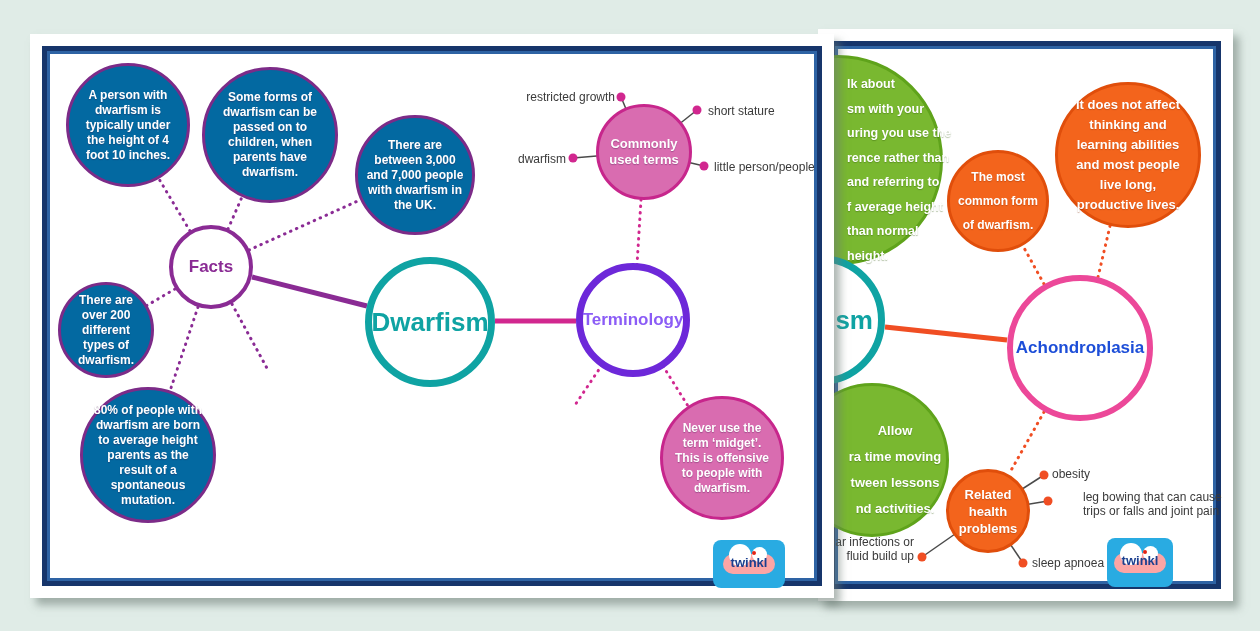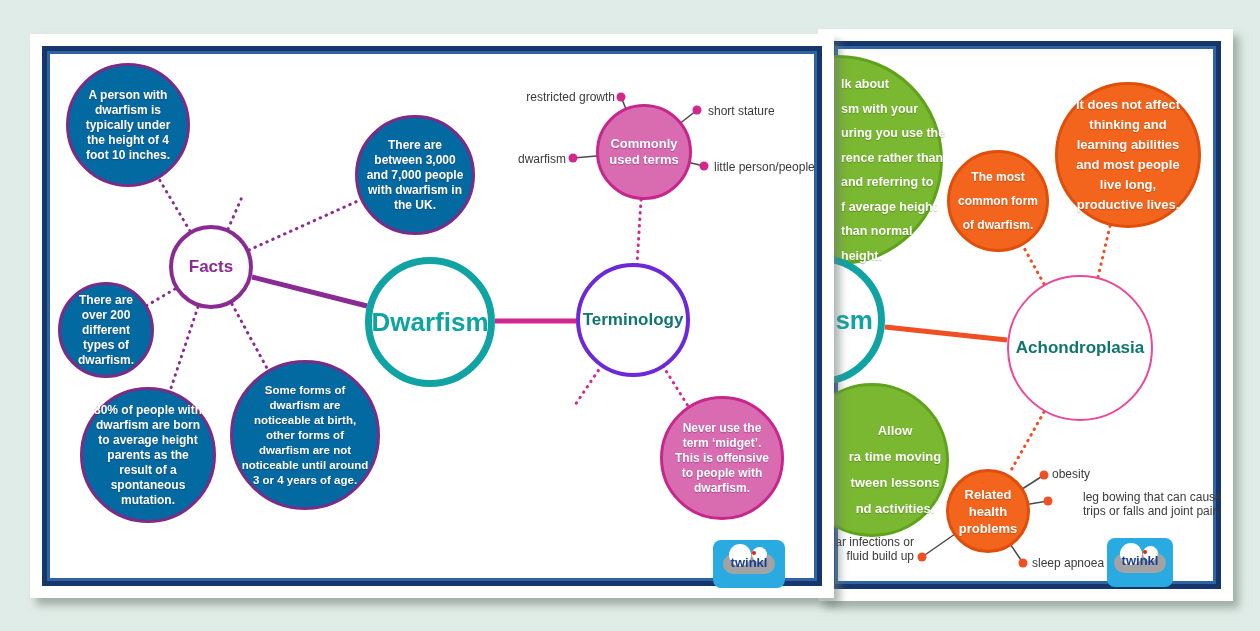--- a/index.html
+++ b/index.html
@@ -18,37 +18,37 @@
             text-shadow:0 1px 1px rgba(60,20,70,.35); }
   .purplefill { background:#0369a1; border:3px solid #7C2B88; }
   .pinkfill   { background:#D96CB0; border:3px solid #C7268C; }
   .orangefill { background:#F3641C; border:3px solid #E04E0B; text-shadow:0 1px 1px rgba(120,40,0,.35); }
   .greenfill  { background:#79B830; border:3px solid #5FA31B; text-shadow:0 1px 1px rgba(40,80,0,.35); }
 
   .ring { position:absolute; border-radius:50%; background:#fff; display:flex; align-items:center;
           justify-content:center; font-weight:bold; text-align:center; }
   .ring.purple { border:4px solid #8A2B94; color:#8A2B94; font-size:17px; }
   .ring.teal   { border:7px solid #0FA3A3; color:#0FA3A3; font-size:26px; }
-  .ring.pink   { border:4px solid #6d28d9; color:#0f766e; font-size:17px; }
-  .ring.orange { border:2px solid #ec4899; color:#0f766e; font-size:17px; }
+  .ring.pink   { border:7px solid #6d28d9; color:#8b5cf6; font-size:17px; }
+  .ring.orange { border:6px solid #ec4899; color:#1d4ed8; font-size:17px; }
 
   .term-label { position:absolute; font-size:12px; color:#3a3a3a; line-height:14px; }
 
   .lines-left { position:absolute; text-align:left; font-weight:bold; color:#fff; font-size:12.5px;
                 line-height:24.5px; text-shadow:0 1px 1px rgba(40,80,0,.35); }
   .lines-left span, .lines-center span { display:block; }
   .lines-center { position:absolute; text-align:center; font-weight:bold; color:#fff; font-size:13px;
                   line-height:26px; text-shadow:0 1px 1px rgba(40,80,0,.35); }
 
   .ism-frag { position:absolute; right:5px; top:50%; transform:translateY(-50%); color:#0FA3A3;
               font-size:26px; font-weight:bold; }
 
   .twinkl-badge { position:absolute; background:#29ABE2; border-radius:8px; display:flex;
                   align-items:center; justify-content:center; }
-  .cloud { position:relative; width:52px; height:20px; background:#a3a3a3; border-radius:11px; }
+  .cloud { position:relative; width:52px; height:20px; background:#fca5a5; border-radius:11px; }
   .cloud::before { content:""; position:absolute; width:22px; height:22px; background:#fff; border-radius:50%; top:-10px; left:6px; }
   .cloud::after  { content:""; position:absolute; width:15px; height:15px; background:#fff; border-radius:50%; top:-7px; right:8px; }
   .wordmark { position:absolute; left:0; right:0; top:-4px; bottom:0; display:flex; align-items:center;
               justify-content:center; font-size:13px; font-weight:bold; color:#1B3F8F; z-index:2; }
   .idot { position:absolute; width:4px; height:4px; border-radius:50%; background:#E42313; top:-3px; left:55%; z-index:3; }
 </style>
 </head>
 <body>
 
 <div class="canvas">
@@ -75,21 +75,21 @@
       </g>
       <g fill="#F04E23">
         <circle cx="226" cy="446" r="4.5"></circle>
         <circle cx="230" cy="472" r="4.5"></circle>
         <circle cx="104" cy="528" r="4.5"></circle>
         <circle cx="205" cy="534" r="4.5"></circle>
       </g>
     </svg>
 
     <div class="bubble greenfill" style="left:-85px; top:26px; width:210px; height:210px;">
-      <div class="lines-left" style="left:105px; top:14px; width:110px;">
+      <div class="lines-left" style="left:111px; top:14px; width:110px;">
         <span>lk about</span>
         <span>sm with your</span>
         <span>uring you use the</span>
         <span>rence rather than</span>
         <span>and referring to</span>
         <span>f average height</span>
         <span>than normal</span>
         <span>height.</span>
       </div>
     </div>
@@ -169,31 +169,31 @@
         <circle cx="591" cy="63" r="4.5"></circle>
         <circle cx="667" cy="76" r="4.5"></circle>
         <circle cx="543" cy="124" r="4.5"></circle>
         <circle cx="674" cy="132" r="4.5"></circle>
       </g>
     </svg>
 
     <div class="bubble purplefill" style="left:36px; top:29px; width:124px; height:124px;">
       <span>A person with dwarfism is typically under the height of 4 foot 10 inches.</span>
     </div>
+    <div class="bubble purplefill" style="left:172px; top:33px; width:136px; height:136px;">
+      <span>Some forms of dwarfism can be passed on to children, when parents have dwarfism.</span>
+    </div>
     <div class="bubble purplefill" style="left:325px; top:81px; width:120px; height:120px;">
       <span>There are between 3,000 and 7,000 people with dwarfism in the UK.</span>
     </div>
     <div class="bubble purplefill" style="left:28px; top:248px; width:96px; height:96px;">
       <span>There are over 200 different types of dwarfism.</span>
     </div>
     <div class="bubble purplefill" style="left:50px; top:353px; width:136px; height:136px;">
       <span>80% of people with dwarfism are born to average height parents as the result of a spontaneous mutation.</span>
-    </div>
-    <div class="bubble purplefill" style="left:200px; top:326px; width:150px; height:150px; font-size:11.5px;">
-      <span>Some forms of dwarfism are noticeable at birth, other forms of dwarfism are not noticeable until around 3 or 4 years of age.</span>
     </div>
 
     <div class="ring purple" style="left:139px; top:191px; width:84px; height:84px;">
       <span>Facts</span>
     </div>
     <div class="ring teal" style="left:335px; top:223px; width:130px; height:130px;">
       <span>Dwarfism</span>
     </div>
     <div class="ring pink" style="left:546px; top:229px; width:114px; height:114px;">
       <span>Terminology</span>

